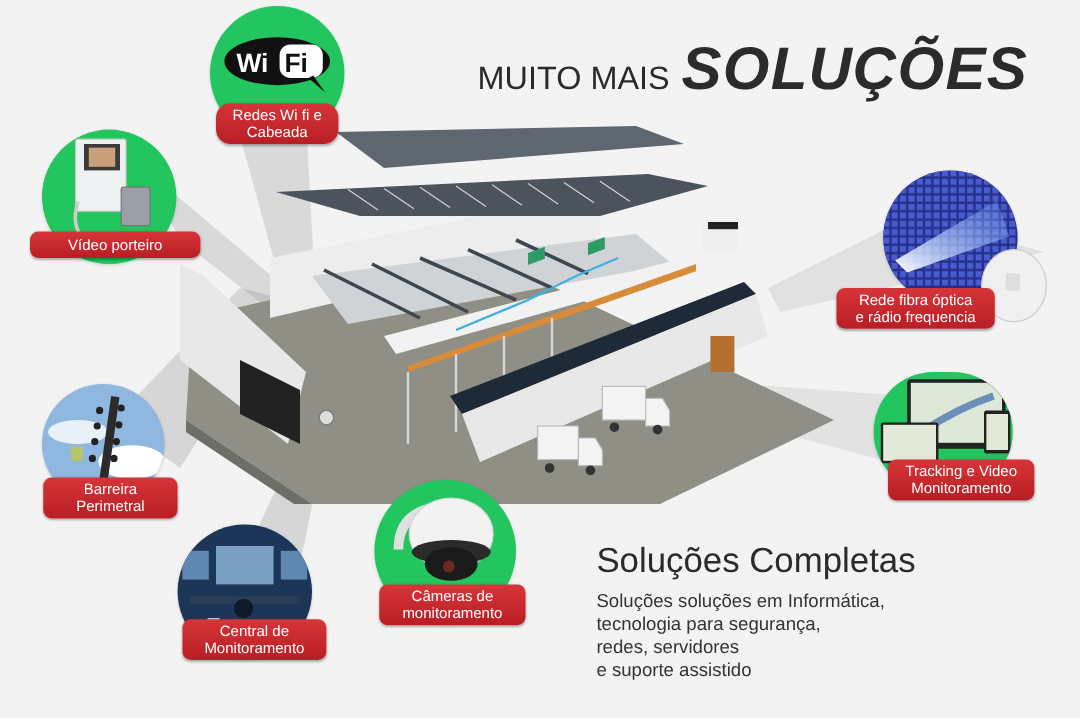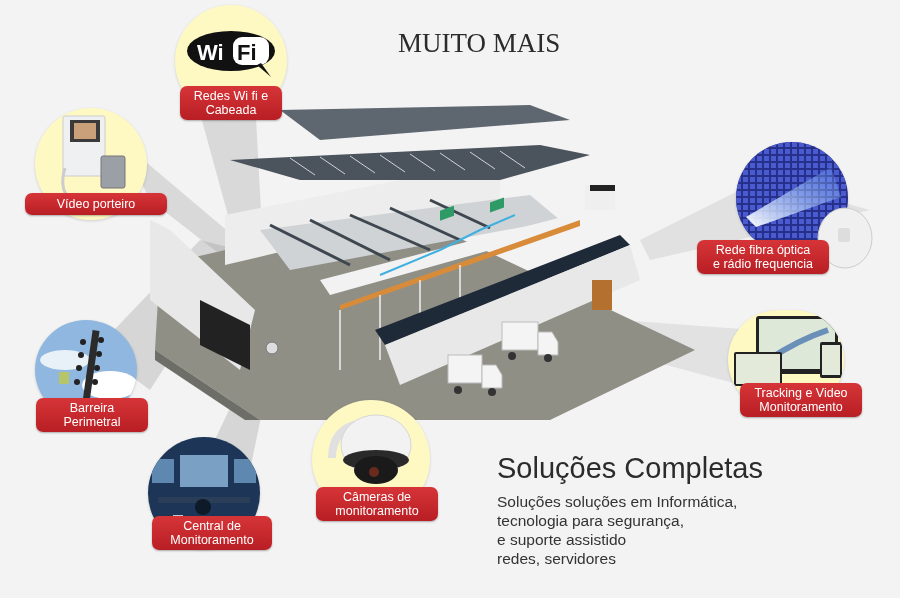--- a/index.html
+++ b/index.html
@@ -1,25 +1,25 @@
 <!DOCTYPE html>
 <html><head>
 <meta charset="utf-8">
 <style>
   html, body { margin:0; padding:0; }
   body { width:900px; height:598px; background:#f3f3f3; position:relative; overflow:hidden; font-family:"Liberation Sans", sans-serif; }
   .abs { position:absolute; }
 
   
   .headline { left:398px; top:28px; display:flex; align-items:baseline; color:#2b2b2b; }
-  .headline .small { font-size:27px; font-weight:400; letter-spacing:0px; margin-right:10px;font-family:Liberation Serif, serif; }
+  .headline .small { font-size:27px; font-weight:400; letter-spacing:0px; margin-right:10px; }
   .headline .big { font-size:50px; font-weight:700; font-style:italic; letter-spacing:1px; }
 
   
-  .bubble { position:absolute; border-radius:50%; background:#fef9c3; overflow:hidden; box-shadow:0 1px 3px rgba(0,0,0,0.15); }
+  .bubble { position:absolute; border-radius:50%; background:#22c55e; overflow:hidden; box-shadow:0 1px 3px rgba(0,0,0,0.15); }
   .label { position:absolute; background:linear-gradient(#d63538,#b81e24); color:#fff; border-radius:7px; text-align:center; font-size:12.5px; line-height:14px; padding:3px 6px; box-shadow:0 1px 2px rgba(0,0,0,0.3); white-space:nowrap; }
 
   
   .scene { position:absolute; left:140px; top:100px; width:560px; height:320px; }
 
   .sol-title { left:497px; top:452px; font-size:29px; color:#2b2b2b; font-weight:400; }
   .sol-body { left:497px; top:492px; font-size:15.5px; line-height:19px; color:#333; }
   .sol-body div { white-space:nowrap; }
 </style>
 </head>
@@ -98,32 +98,33 @@
     <polygon points="342,265 356,265 362,275 362,288 342,288" fill="#f4f4f4" stroke="#bbb"></polygon>
     <circle cx="318" cy="290" r="4" fill="#333"></circle>
       <circle cx="352" cy="292" r="4" fill="#333"></circle>
   </g>
 
   <circle cx="132" cy="248" r="6" fill="#ddd" stroke="#777"></circle>
 </svg>
 
 <div class="abs headline">
   <span class="small">MUITO MAIS</span>
+  <span class="big">SOLUÇÕES</span>
 </div>
 
 <div class="bubble" style="left:175px;top:5px;width:112px;height:112px;">
   <svg width="112" height="112">
     <ellipse cx="56" cy="46" rx="44" ry="20" fill="#111"></ellipse>
     <rect x="58" y="32" width="36" height="28" rx="9" fill="#fff"></rect>
     <polygon points="86,58 96,72 82,60" fill="#111"></polygon>
     <text x="22" y="55" font-family="Liberation Sans, sans-serif" font-weight="700" font-size="22" fill="#fff">Wi</text>
     <text x="62" y="55" font-family="Liberation Sans, sans-serif" font-weight="700" font-size="22" fill="#111">Fi</text>
   </svg>
 </div>
-<div class="label" style="left:180px;top:86px;width:90px;">
+<div class="label" style="left:180px;top:86px;width:90px;border-radius:12px;">
   <div>Redes Wi fi e</div>
   <div>Cabeada</div>
 </div>
 
 <div class="bubble" style="left:35px;top:108px;width:112px;height:112px;">
   <svg width="112" height="112">
     <rect x="28" y="8" width="42" height="60" rx="2" fill="#eef0f2" stroke="#ccc"></rect>
     <rect x="35" y="12" width="30" height="22" fill="#3a3a3a"></rect>
     <rect x="39" y="15" width="22" height="16" fill="#c9a07a"></rect>
     <rect x="66" y="48" width="24" height="32" rx="2" fill="#9aa0a6" stroke="#777"></rect>
@@ -223,15 +224,15 @@
 </div>
 <div class="label" style="left:316px;top:487px;width:110px;">
   <div>Câmeras de</div>
   <div>monitoramento</div>
 </div>
 
 <div class="abs sol-title">Soluções Completas</div>
 <div class="abs sol-body">
   <div>Soluções soluções em Informática,</div>
   <div>tecnologia para segurança,</div>
+  <div>redes, servidores</div>
   <div>e suporte assistido</div>
-  <div>redes, servidores</div>
 </div>
 
 </body></html>

